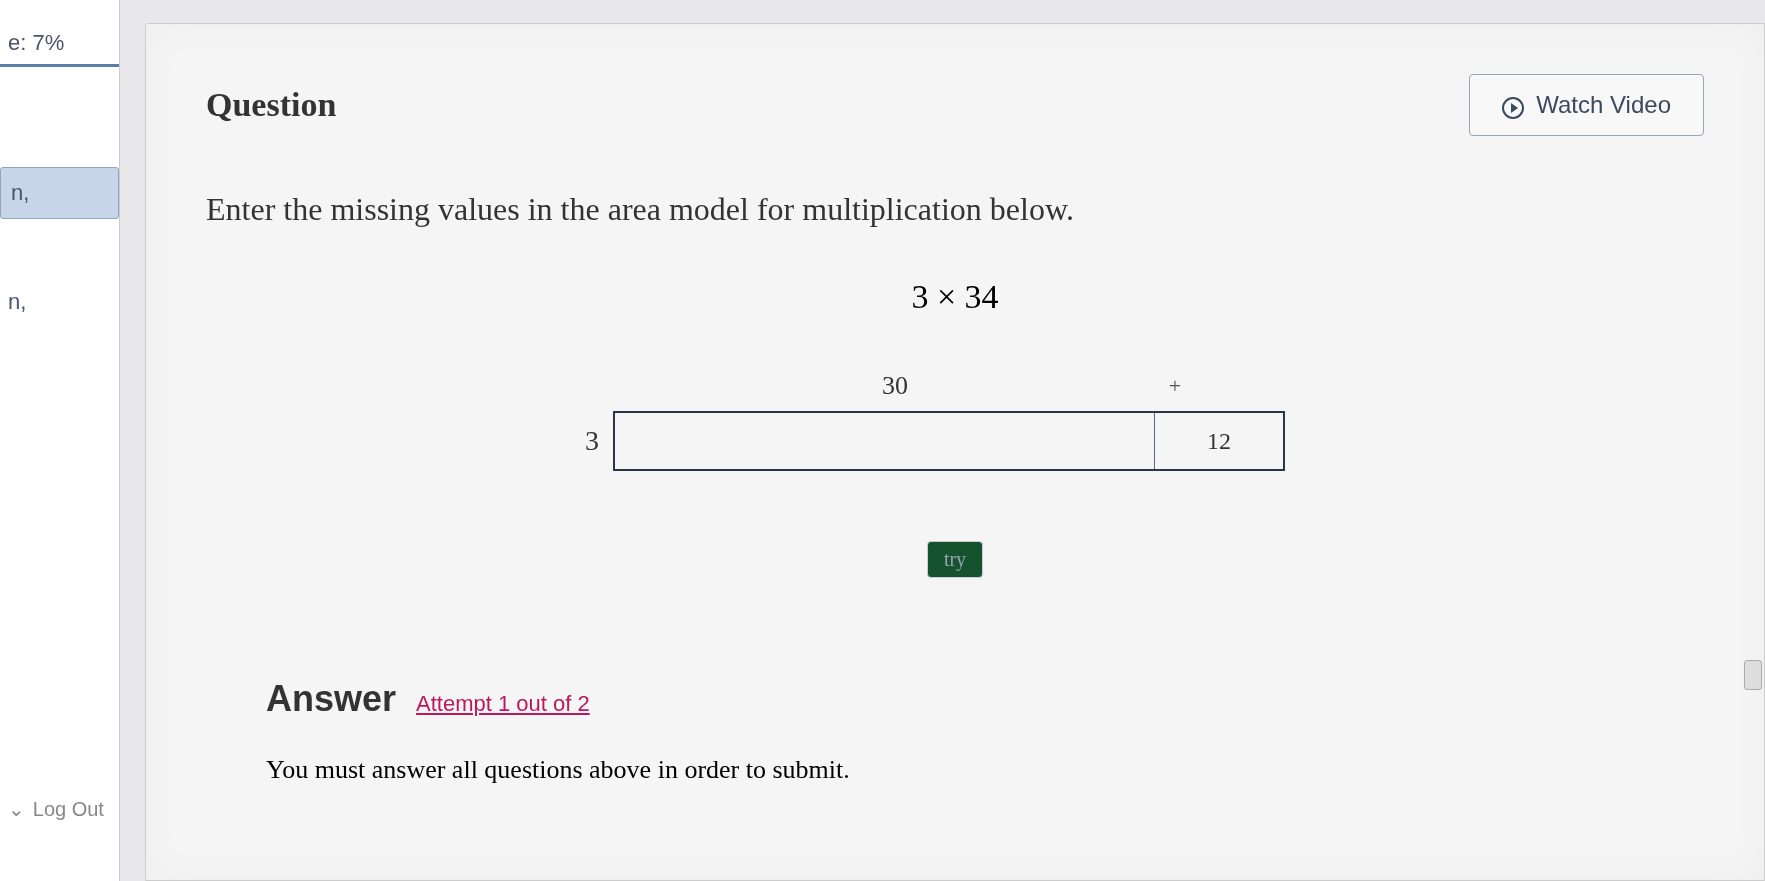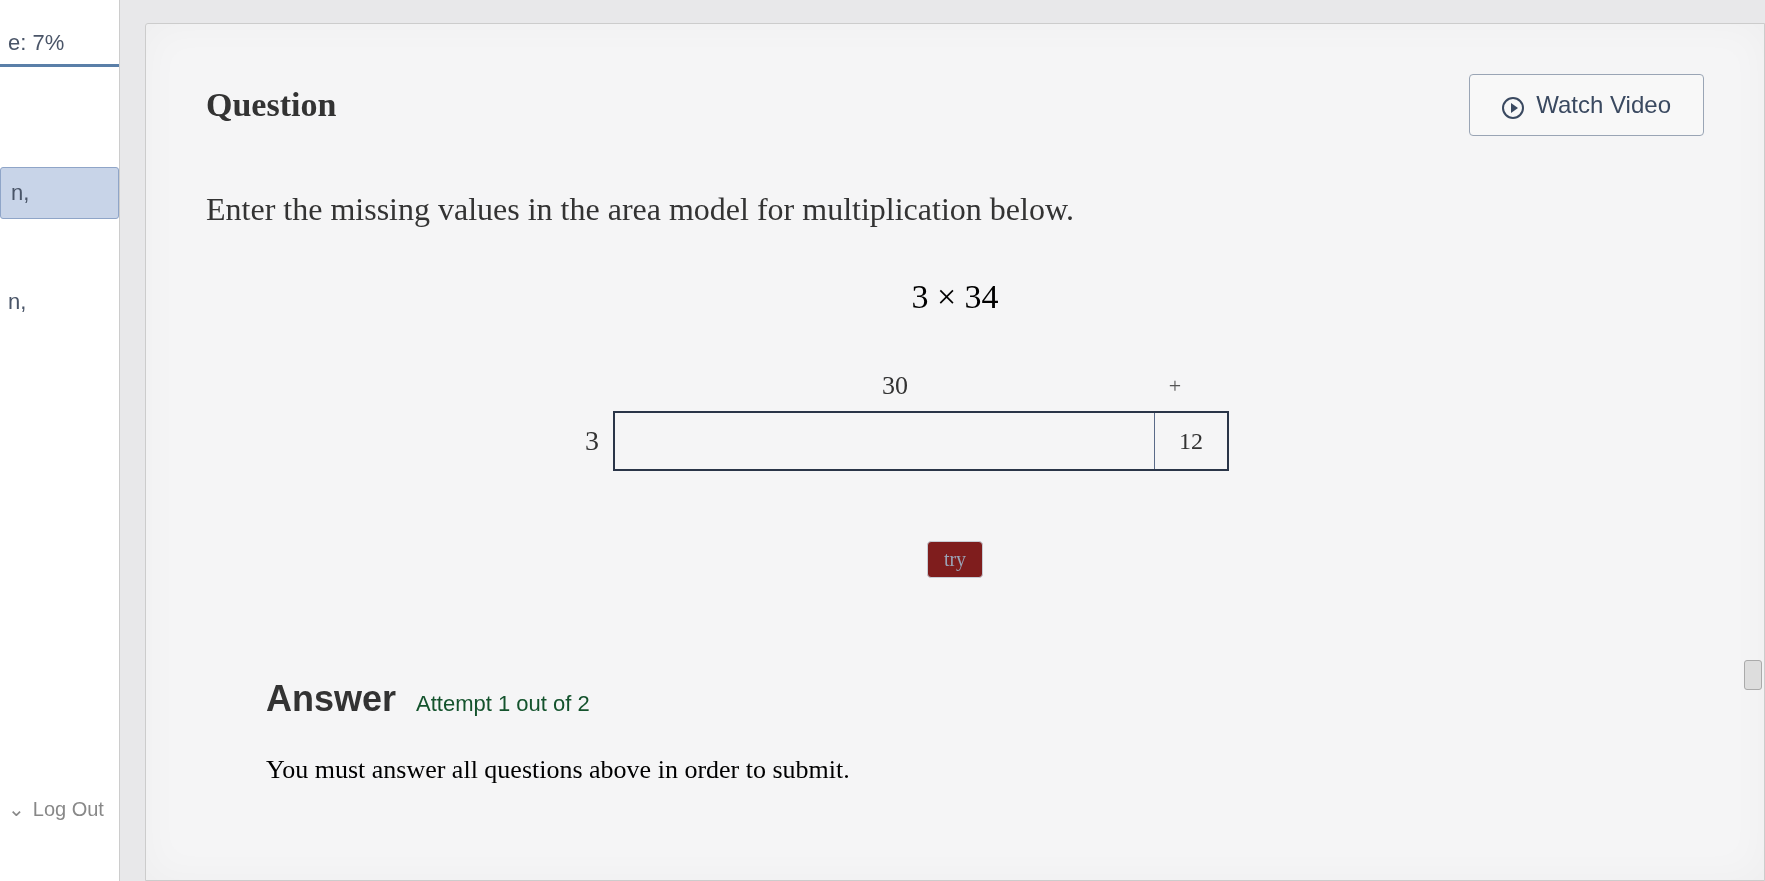--- a/index.html
+++ b/index.html
@@ -126,53 +126,54 @@
   .side-label {
     font-size: 28px;
     font-family:'Times New Roman',serif;
     margin-right: 14px;
     color:#333;
   }
   .boxes {
     display:flex;
     border:2px solid #2a3548;
     height: 60px;
-    width: 616px;
+    width: 672px;
   }
   .box-a { flex: 0 0 540px; border-right:1px solid #5a6a88; }
   .box-b {
     flex:1;
     display:flex; align-items:center; justify-content:center;
     font-size: 24px; font-family:'Times New Roman',serif; color:#333;
   }
   .try-btn {
     font-family: 'Times New Roman', serif;
     font-size: 20px;
     color: #9aa3b5;
-    background: #7f1d1d;
+    background: #14532d;
     border: 1px solid #c8ccd4;
     border-radius: 4px;
     padding: 6px 16px;
     cursor:pointer;
   }
   .answer-row {
     margin-top: 100px;
     padding-left: 60px;
     display:flex; align-items:baseline; gap:20px;
   }
   .ans-label {
     font-family: Arial, sans-serif;
     font-size: 36px;
     font-weight: bold;
     color: #333;
   }
   .attempt {
     font-family: Arial, sans-serif;
     font-size: 22px;
-    color: #14532d;
+    color: #be185d;
+    text-decoration: underline;
   }
   .submit-msg {
     margin-top: 35px;
     padding-left: 60px;
     font-size: 26px;
     color: #000000;
   }
   .kbd-badge {
     position:absolute;
     right: 2px;

